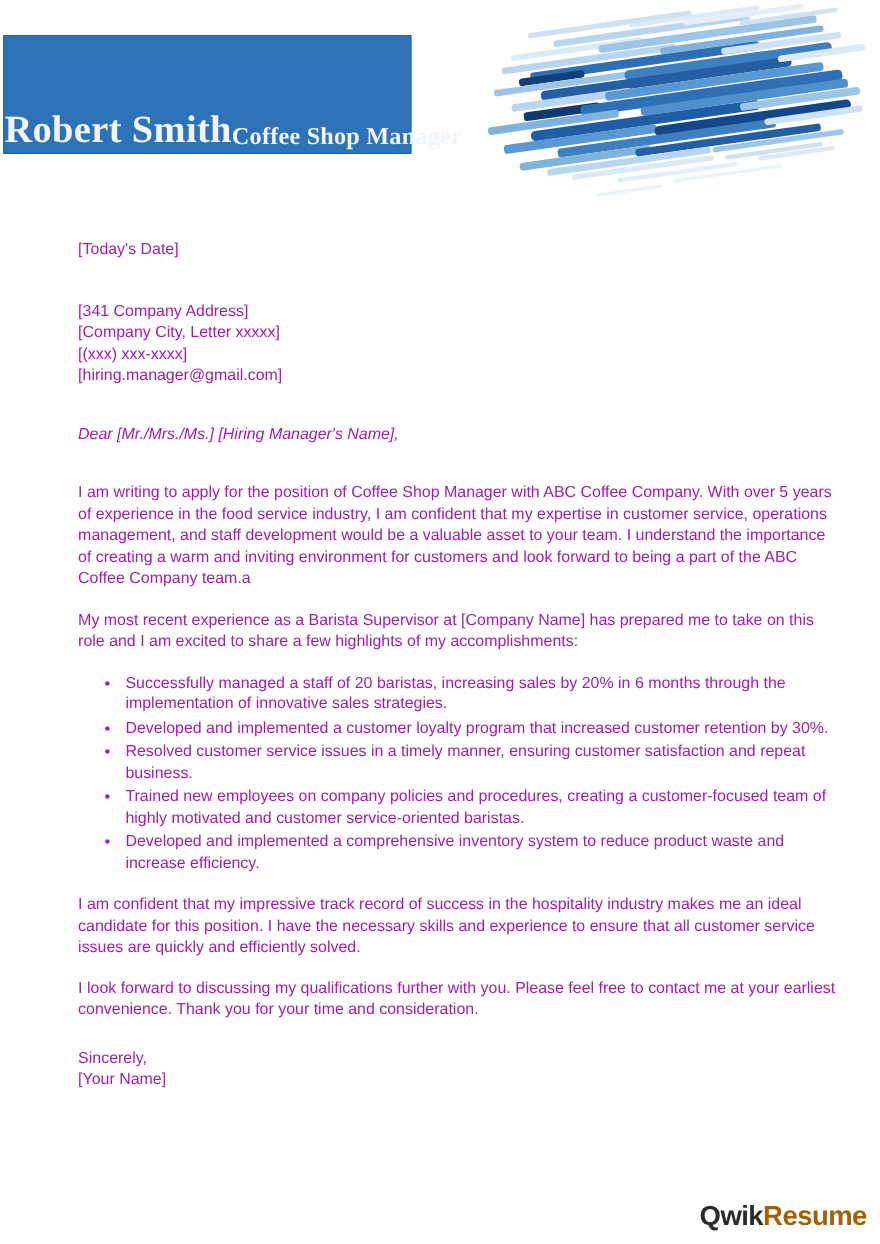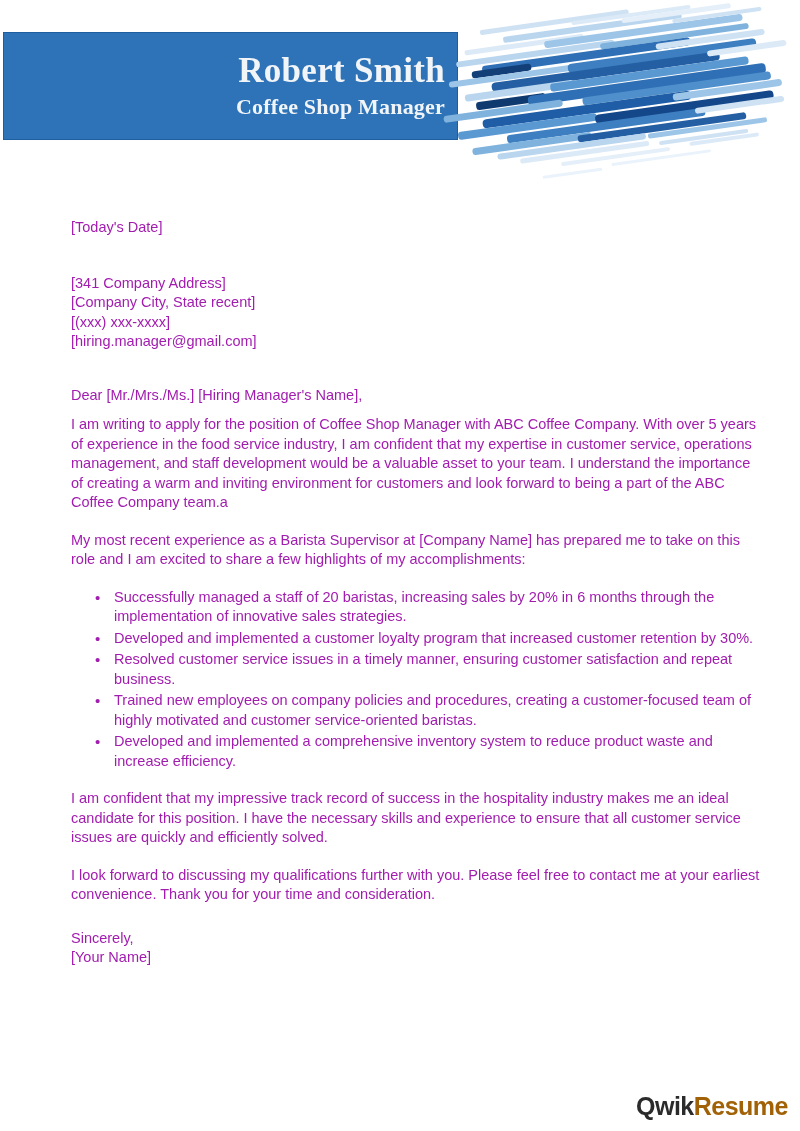--- a/index.html
+++ b/index.html
@@ -21,29 +21,28 @@
     position: absolute;
     left: 0;
     top: 0;
     width: 800px;
     height: 200px;
   }
   .name-block {
     position: absolute;
     left: 3px;
     top: 32px;
-    width: 455px;
+    width: 371px;
     height: 108px;
     background: #2e73b8;
     border: 1px solid #1f5e9e;
     box-sizing: border-box;
     display: flex;
-    flex-direction: column;
+    flex-direction: row;
     align-items: flex-end;
-    justify-content: center;
     padding-right: 12px;
   }
   .name-block .full-name {
     font-family: "Liberation Serif", serif;
     font-weight: bold;
     font-size: 35px;
     line-height: 42px;
     color: #f2f5f8;
     letter-spacing: 0.3px;
     white-space: nowrap;
@@ -74,21 +73,21 @@
     left: 71px;
     top: 218px;
     width: 690px;
     font-size: 14.5px;
     line-height: 19.5px;
     color: #a21caf;
   }
   .date-line { margin: 0 0 36px 0; }
   .recipient { margin: 0 0 34px 0; }
   .recipient div { margin: 0; }
-  .salutation { margin: 0 0 10px 0; }
+  .salutation { margin: 0 0 34px 0; font-style: italic; }
   .para { margin: 0 0 18px 0; text-align: left; }
   .bullets {
     margin: 4px 0 18px 0;
     padding-left: 43px;
     list-style: none;
   }
   .bullets li {
     position: relative;
     margin: 0 0 2px 0;
     padding-left: 0;
@@ -206,21 +205,21 @@
   </div>
 
 </div>
 
 <div class="letter">
 
   <div class="date-line">[Today's Date]</div>
 
   <div class="recipient">
     <div>[341 Company Address]</div>
-    <div>[Company City, State recent]</div>
+    <div>[Company City, Letter xxxxx]</div>
     <div>[(xxx) xxx-xxxx]</div>
     <div>[hiring.manager@gmail.com]</div>
   </div>
 
   <div class="salutation">Dear [Mr./Mrs./Ms.] [Hiring Manager's Name],</div>
 
   <p class="para">I am writing to apply for the position of Coffee Shop Manager with ABC Coffee Company. With over 5 years of experience in the food service industry, I am confident that my expertise in customer service, operations management, and staff development would be a valuable asset to your team. I understand the importance of creating a warm and inviting environment for customers and look forward to being a part of the ABC Coffee Company team.a</p>
 
   <p class="para">My most recent experience as a Barista Supervisor at [Company Name] has prepared me to take on this role and I am excited to share a few highlights of my accomplishments:</p>
 

